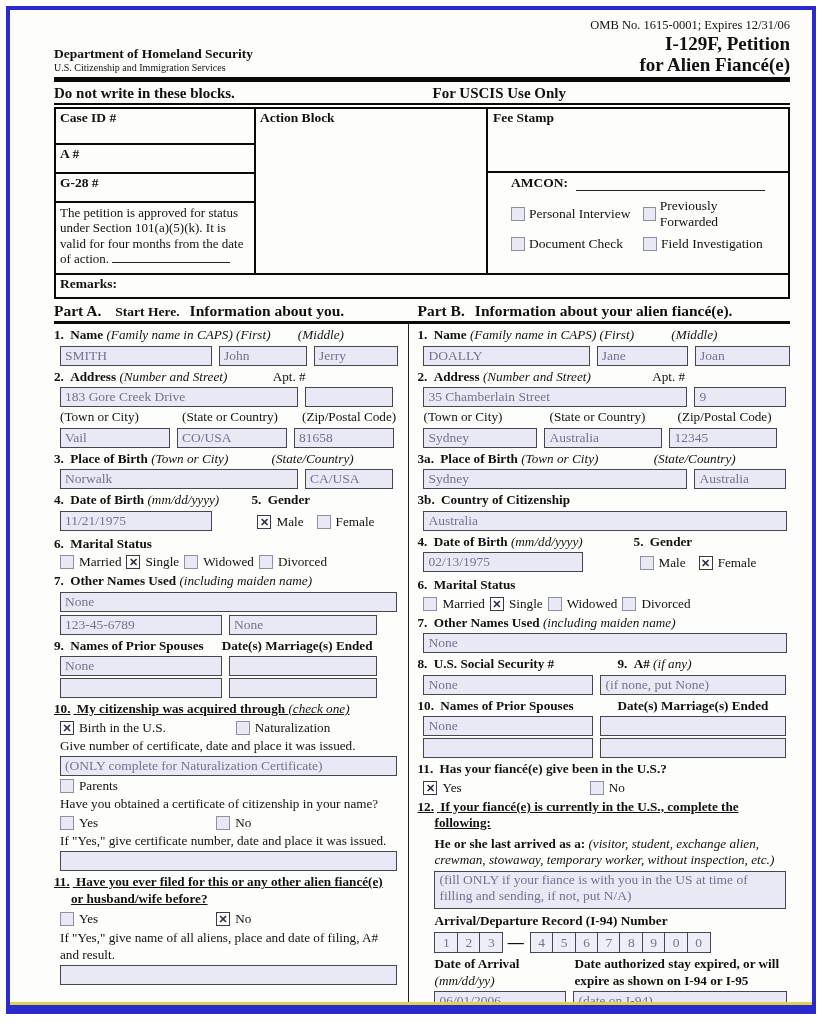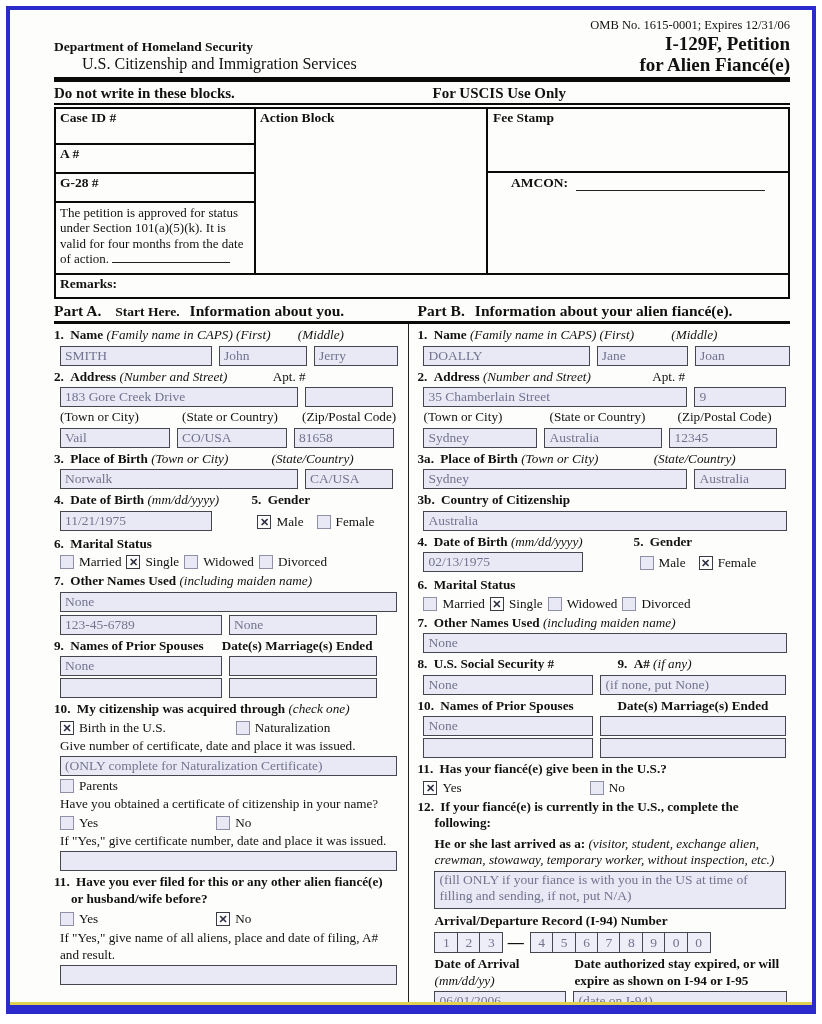--- a/index.html
+++ b/index.html
@@ -14,21 +14,21 @@
     border:4px solid #2a2acd; border-bottom-width:9px;
     background:#fdfdfc; overflow:hidden;
   }
   .frame::after{content:""; position:absolute; left:0; right:0; bottom:0; height:3px; background:#e0d14e;}
   .page { padding:8px 22px 0 44px; }
 
   
   .hdr { display:flex; justify-content:space-between; align-items:flex-end; }
   .agency { padding-bottom:2px; }
   .agency .a1 { font-weight:bold; font-size:13.5px; }
-  .agency .a2 { font-size:16px;margin-left:28px; }
+  .agency .a2 { font-size:10px; }
   .ttl { text-align:right; }
   .ttl .omb { font-size:12.5px; margin-bottom:1px; }
   .ttl .t { font-weight:bold; font-size:19px; line-height:1.08; }
   .blackbar { height:5px; background:#0a0a0a; margin-top:2px; }
 
   
   .dnw { display:flex; border-bottom:2.5px solid #0a0a0a; margin-top:3px; padding-bottom:1px; }
   .dnw .d1 { font-weight:bold; font-size:15px; width:46%; }
   .dnw .d2 { font-weight:bold; font-size:15px; width:54%; text-align:left; padding-left:40px; }
 
@@ -62,21 +62,21 @@
   
   .cols { display:flex; }
   .col-a { width:48.3%; border-right:1.5px solid #222; padding:3px 8px 0 0; }
   .col-b { width:51.7%; padding:3px 0 0 8px; }
 
   .q { margin-bottom:3px; }
   .qrow { font-size:13.2px; line-height:1.25; }
   .num { font-weight:bold; padding-right:3px; }
   .lbl { font-weight:bold; }
   .hint { font-style:italic; }
-  .hang { padding-left:17px; text-indent:-17px; }
+  .hang { padding-left:17px; text-indent:-17px;text-decoration:underline; }
   .fldrow { display:flex; gap:7px; margin:2px 0 2px 6px; }
   .fld {
     background:#e9e9f6; border:1.6px solid #46464e; color:#73738f;
     font-size:13.5px; height:20px; padding:0 4px; line-height:18px;
     white-space:nowrap; overflow:hidden;
   }
   .fld.tall { height:38px; line-height:1.25; white-space:normal; }
   .cb {
     display:inline-block; width:14px; height:14px; background:#e9e9f6;
     border:1.5px solid #8f8fa5; vertical-align:-2px; text-align:center;
@@ -129,20 +129,38 @@
         </div>
       </div>
       <div class="ucol-m">Action Block</div>
       <div class="ucol-r">
         <div class="fee">Fee Stamp</div>
         <div class="amcon">
           <div class="am1">
             <span>AMCON:</span>
             <span class="blank"></span>
           </div>
+          <div class="amgrid">
+            <div class="amitem">
+              <span class="cb"></span>
+              <span>Personal Interview</span>
+            </div>
+            <div class="amitem">
+              <span class="cb"></span>
+              <span>Previously Forwarded</span>
+            </div>
+            <div class="amitem">
+              <span class="cb"></span>
+              <span>Document Check</span>
+            </div>
+            <div class="amitem">
+              <span class="cb"></span>
+              <span>Field Investigation</span>
+            </div>
+          </div>
         </div>
       </div>
     </div>
     <div class="remarks">Remarks:</div>
 
     <div class="pheads">
       <div class="phead ph-a">
         <span class="pa">Part A.</span>
         <span class="pb">Start Here.</span>
         <span class="pc">Information about you.</span>

